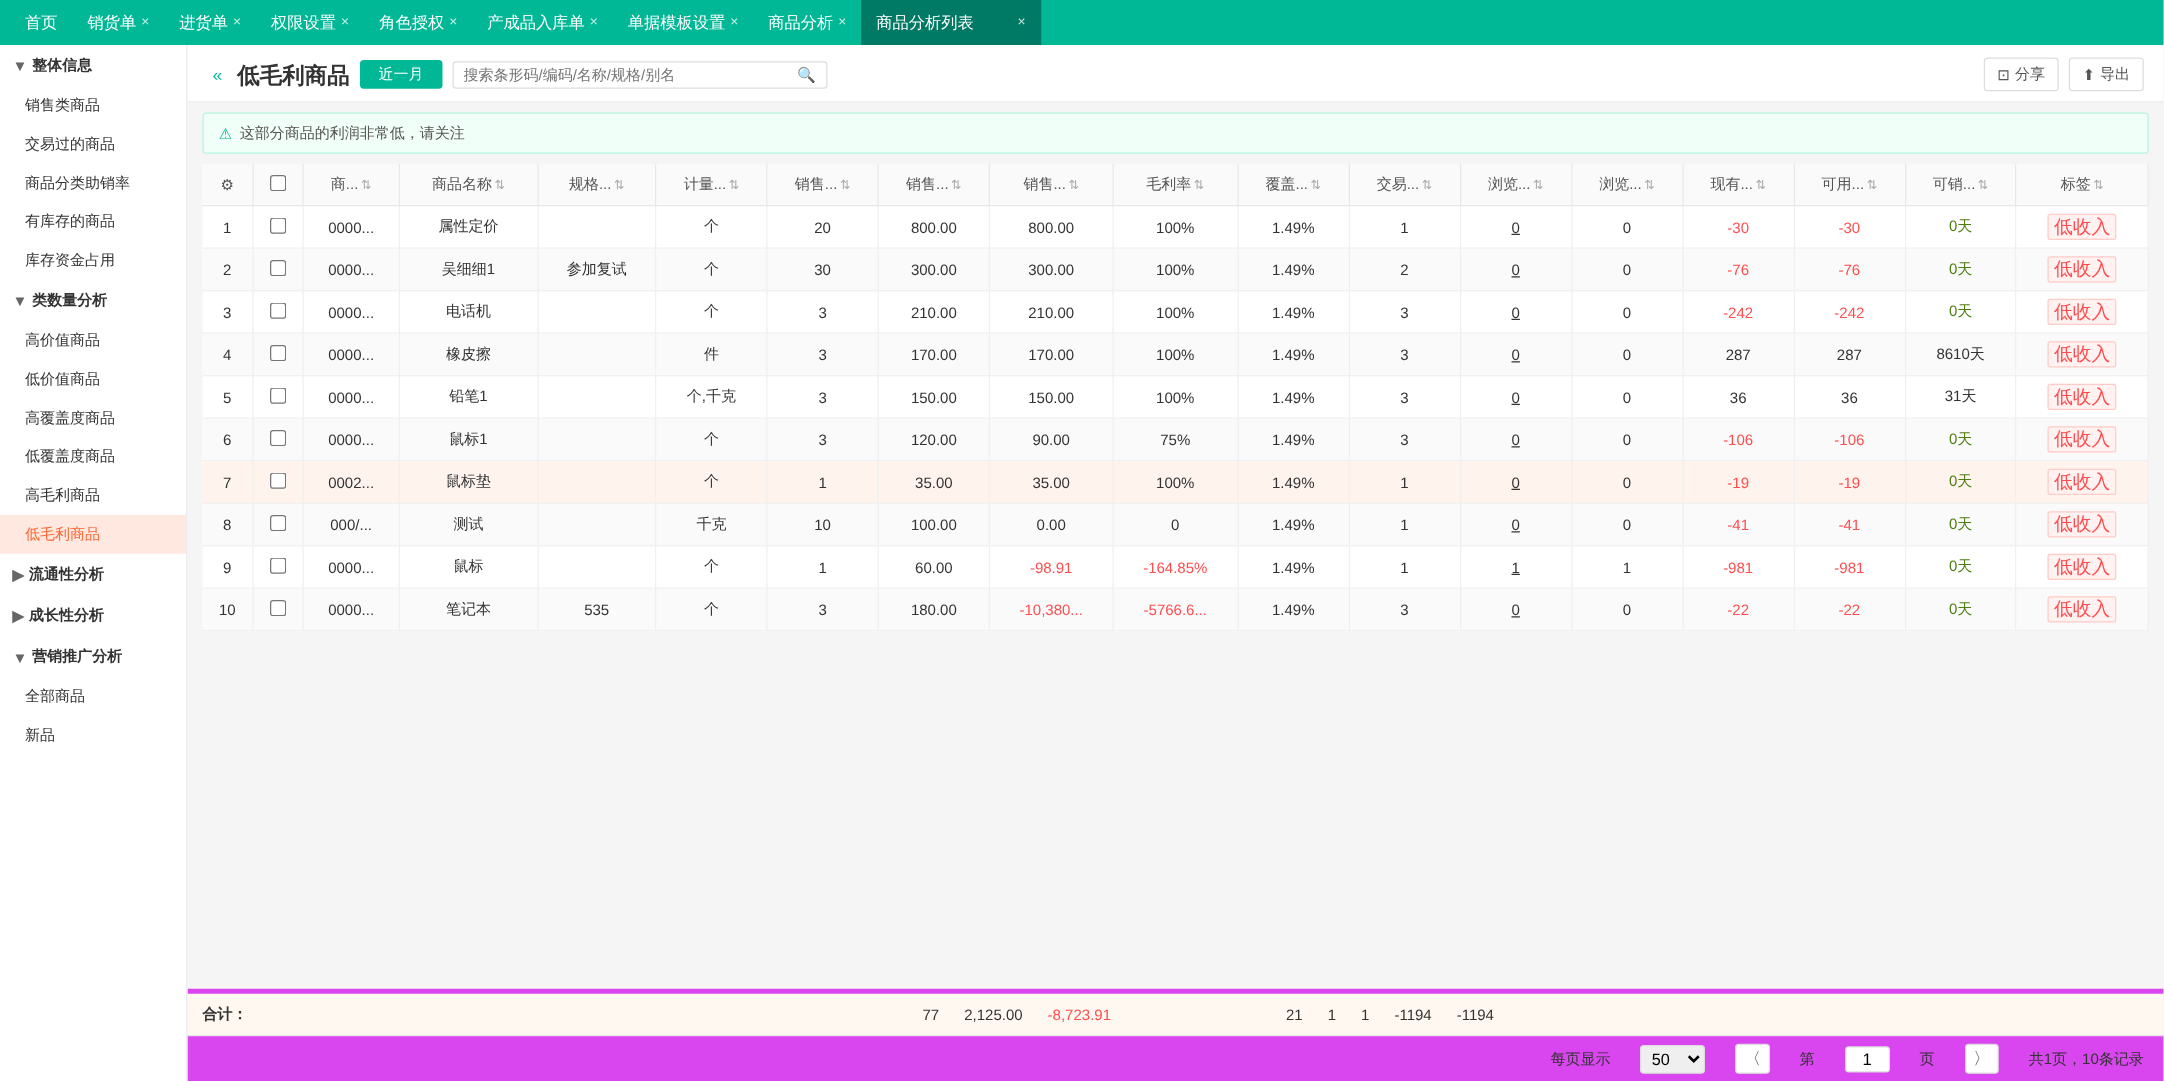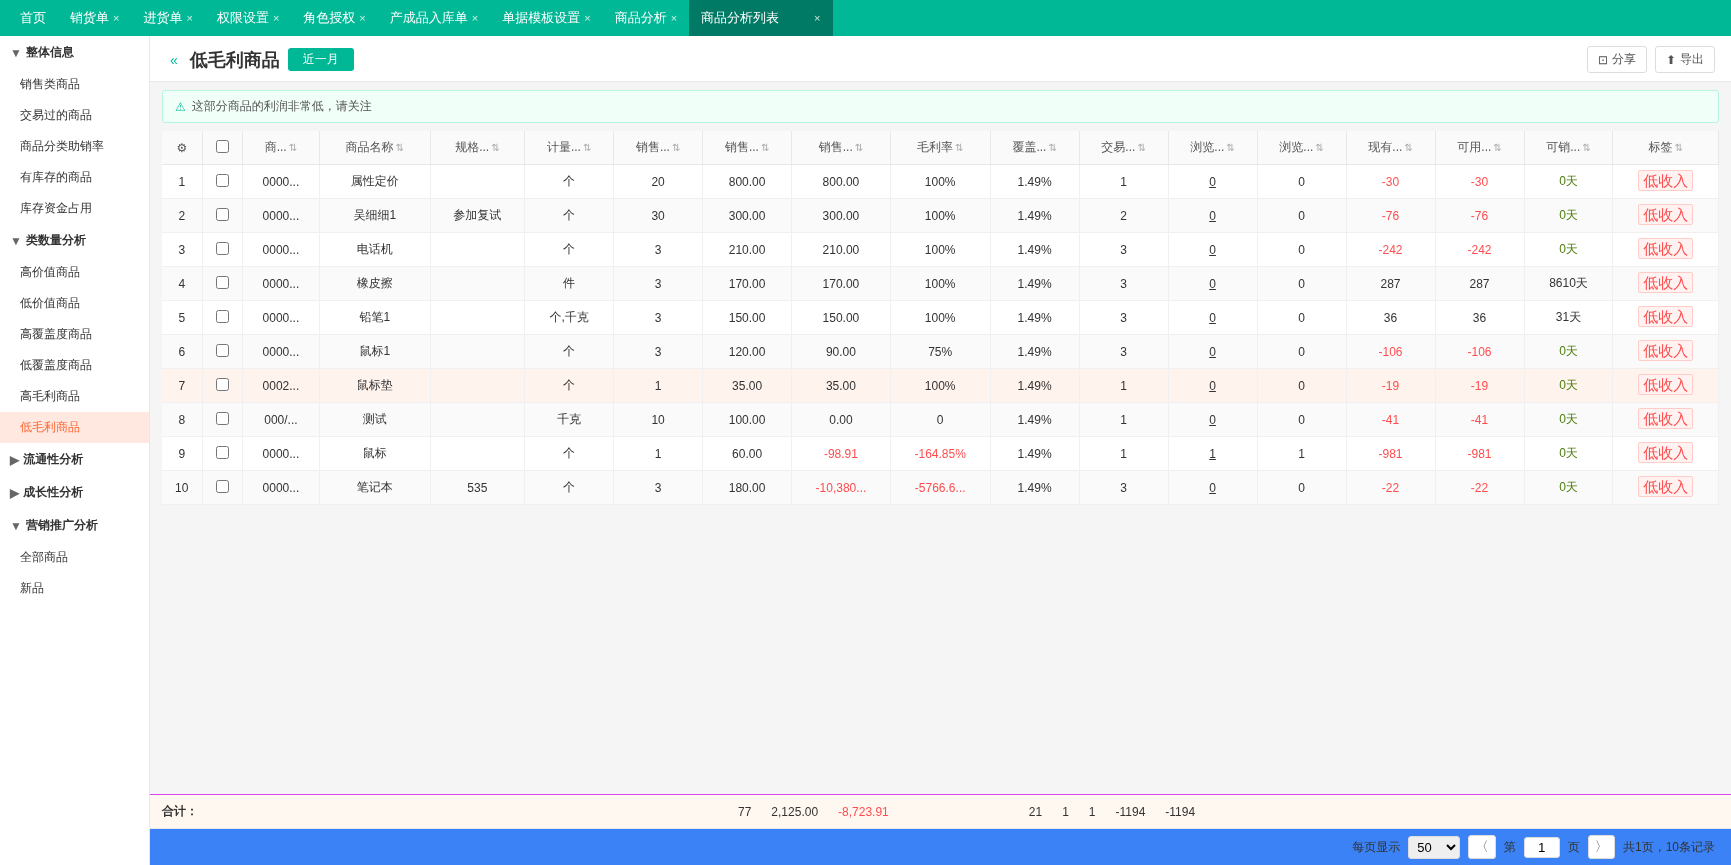--- a/index.html
+++ b/index.html
@@ -197,39 +197,39 @@
     }
     .link-underline {
       text-decoration: underline;
       color: #333;
       cursor: pointer;
     }
 
     
     .table-footer {
       background: #fff8f0;
-      border-top: 1px solid #d946ef;
+      border-top: 4px solid #d946ef;
       padding: 8px 12px;
       display: flex;
       align-items: center;
       font-size: 12px;
       color: #333;
       gap: 20px;
     }
     .footer-total-label { font-weight: bold; }
 
     
     .pagination-bar {
-      background: #3b82f6;
+      background: #d946ef;
       border-top: 1px solid #e8e8e8;
       padding: 6px 16px;
       display: flex;
       align-items: center;
       justify-content: flex-end;
-      gap: 8px;
+      gap: 24px;
       font-size: 12px;
     }
     .pagination-bar select {
       border: 1px solid #ddd;
       border-radius: 3px;
       padding: 2px 4px;
       font-size: 13px;
     }
     .page-btn {
       border: 1px solid #ddd;
@@ -334,20 +334,24 @@
     <div class="sidebar-item">全部商品</div>
     <div class="sidebar-item">新品</div>
   </div>
 
   <div class="content">
 
     <div class="page-header">
       <span class="sidebar-collapse-btn">«</span>
       <span class="page-title">低毛利商品</span>
       <button class="btn-recent">近一月</button>
+      <div class="search-box">
+        <input type="text" placeholder="搜索条形码/编码/名称/规格/别名" style="">
+        <span style="color:#aaa;">🔍</span>
+      </div>
       <div class="header-actions">
         <button class="header-btn">
           <span>⊡</span>
           <span>分享</span>
         </button>
         <button class="header-btn">
           <span>⬆</span>
           <span>导出</span>
         </button>
       </div>

